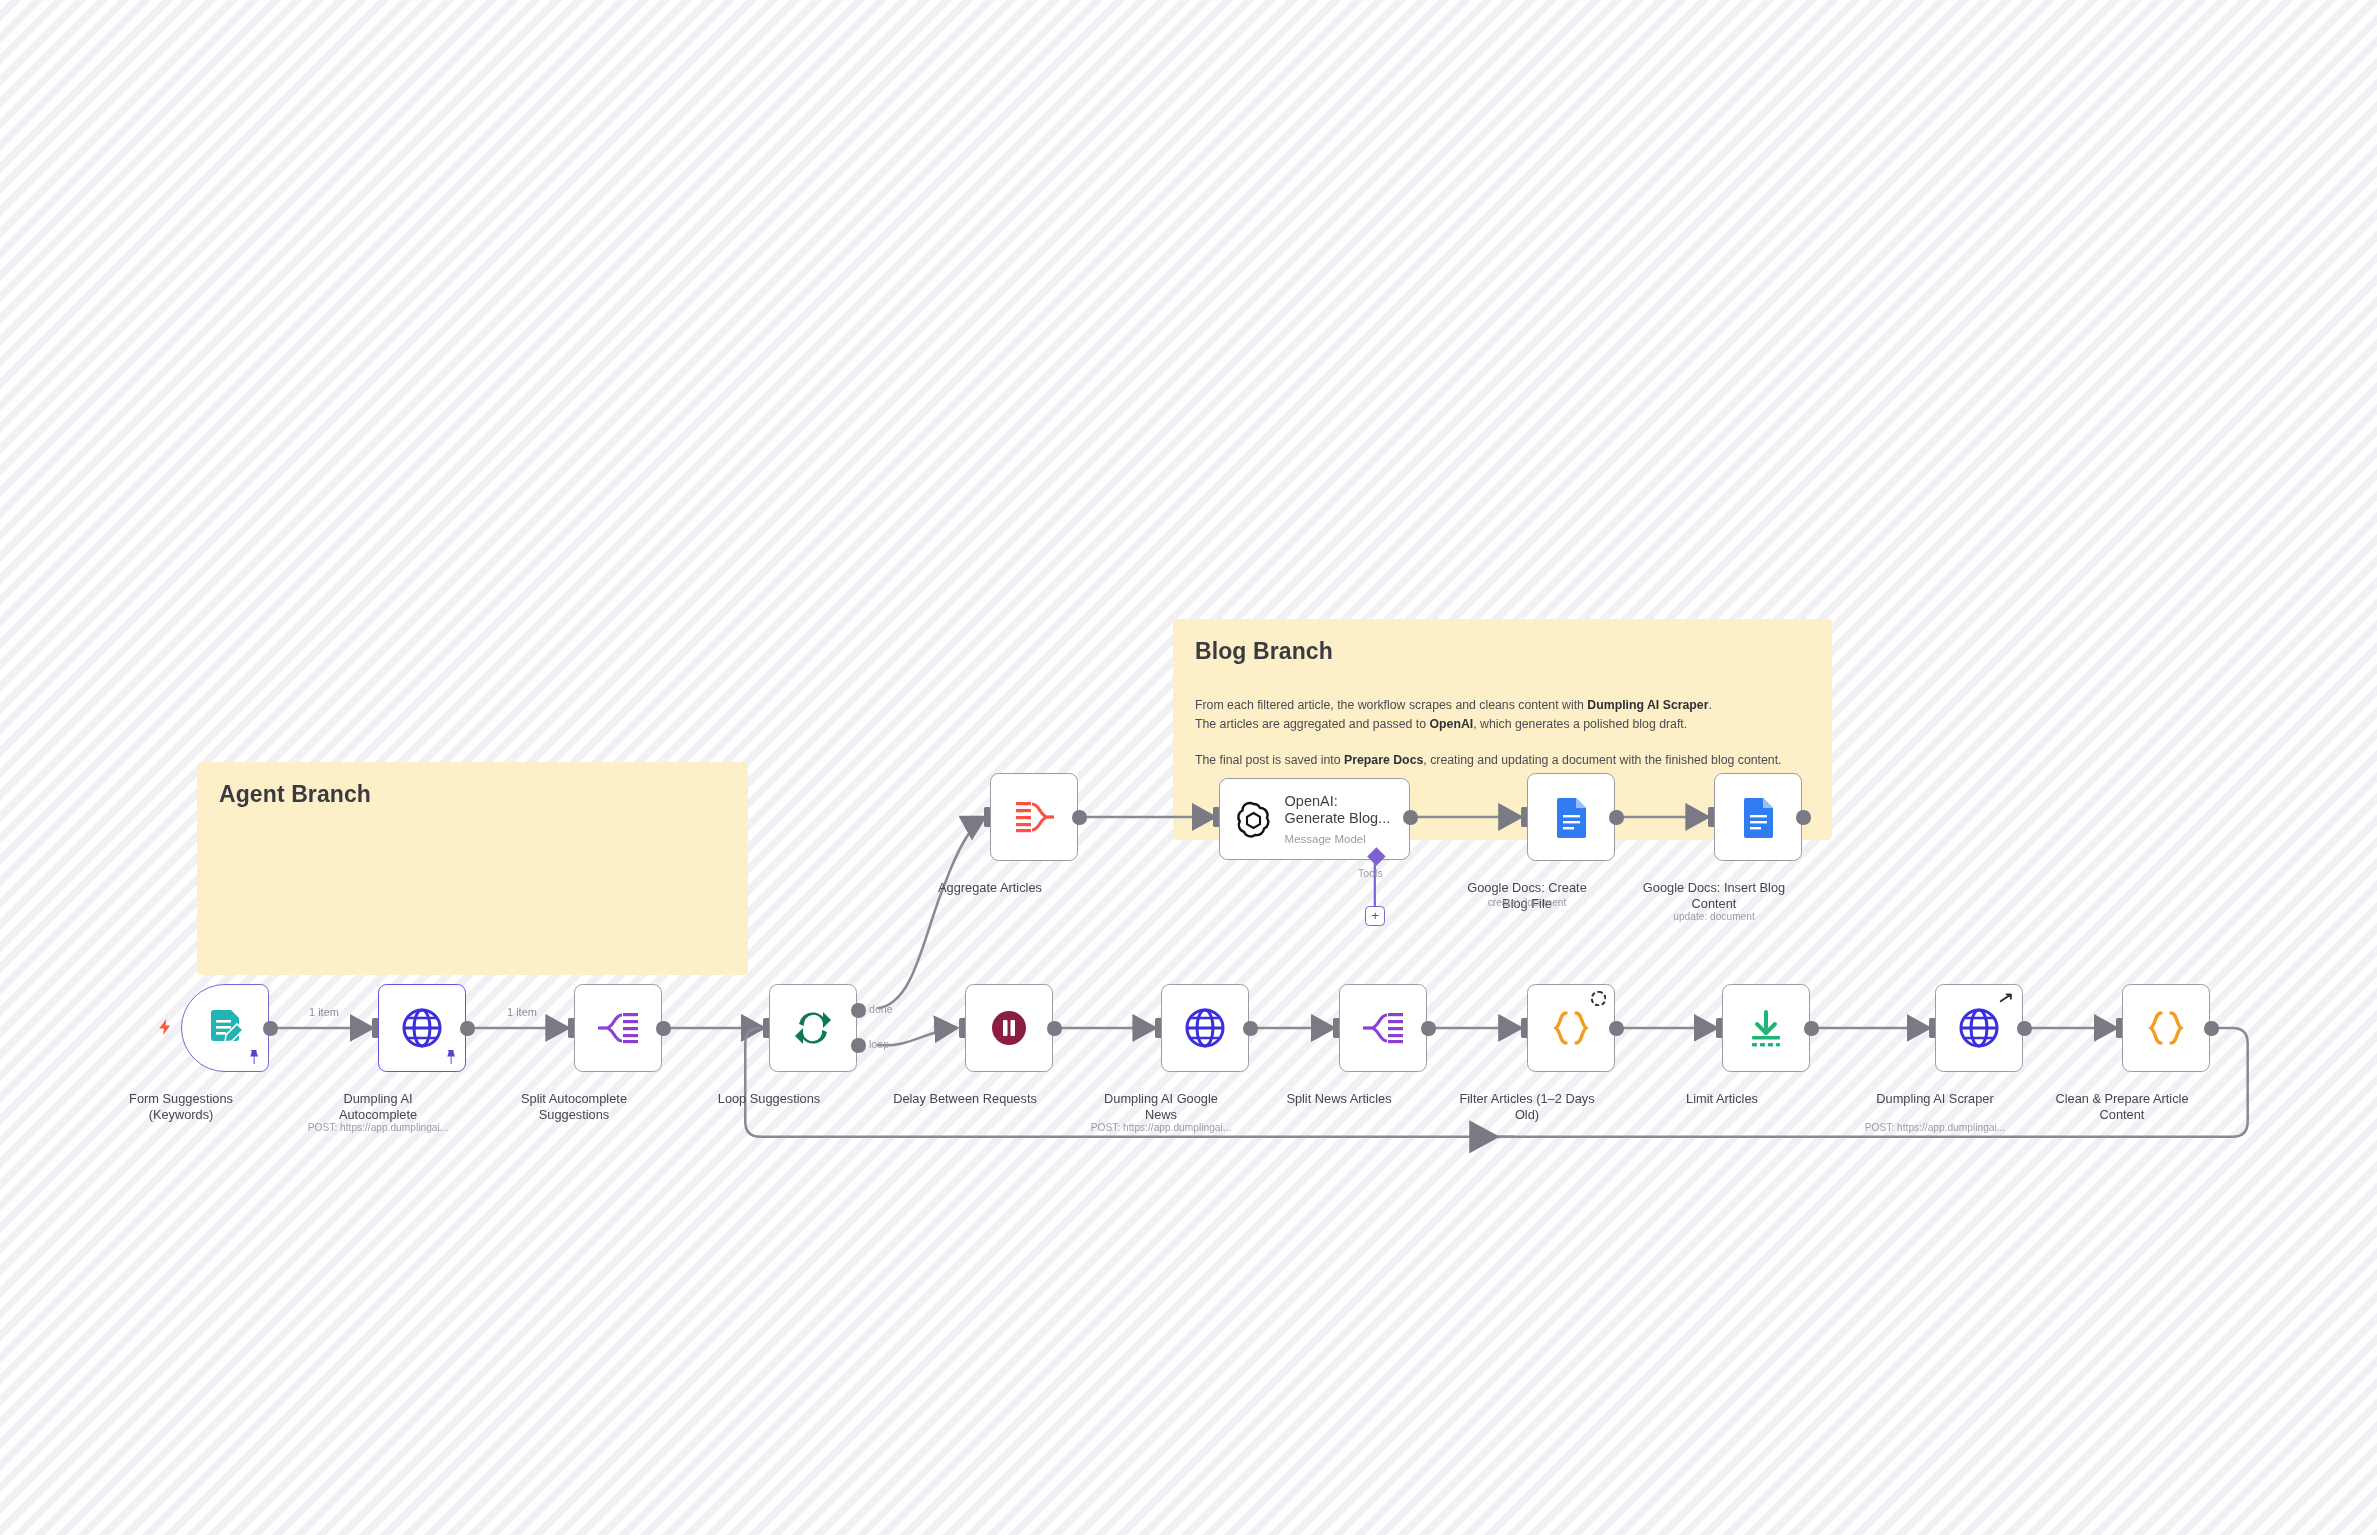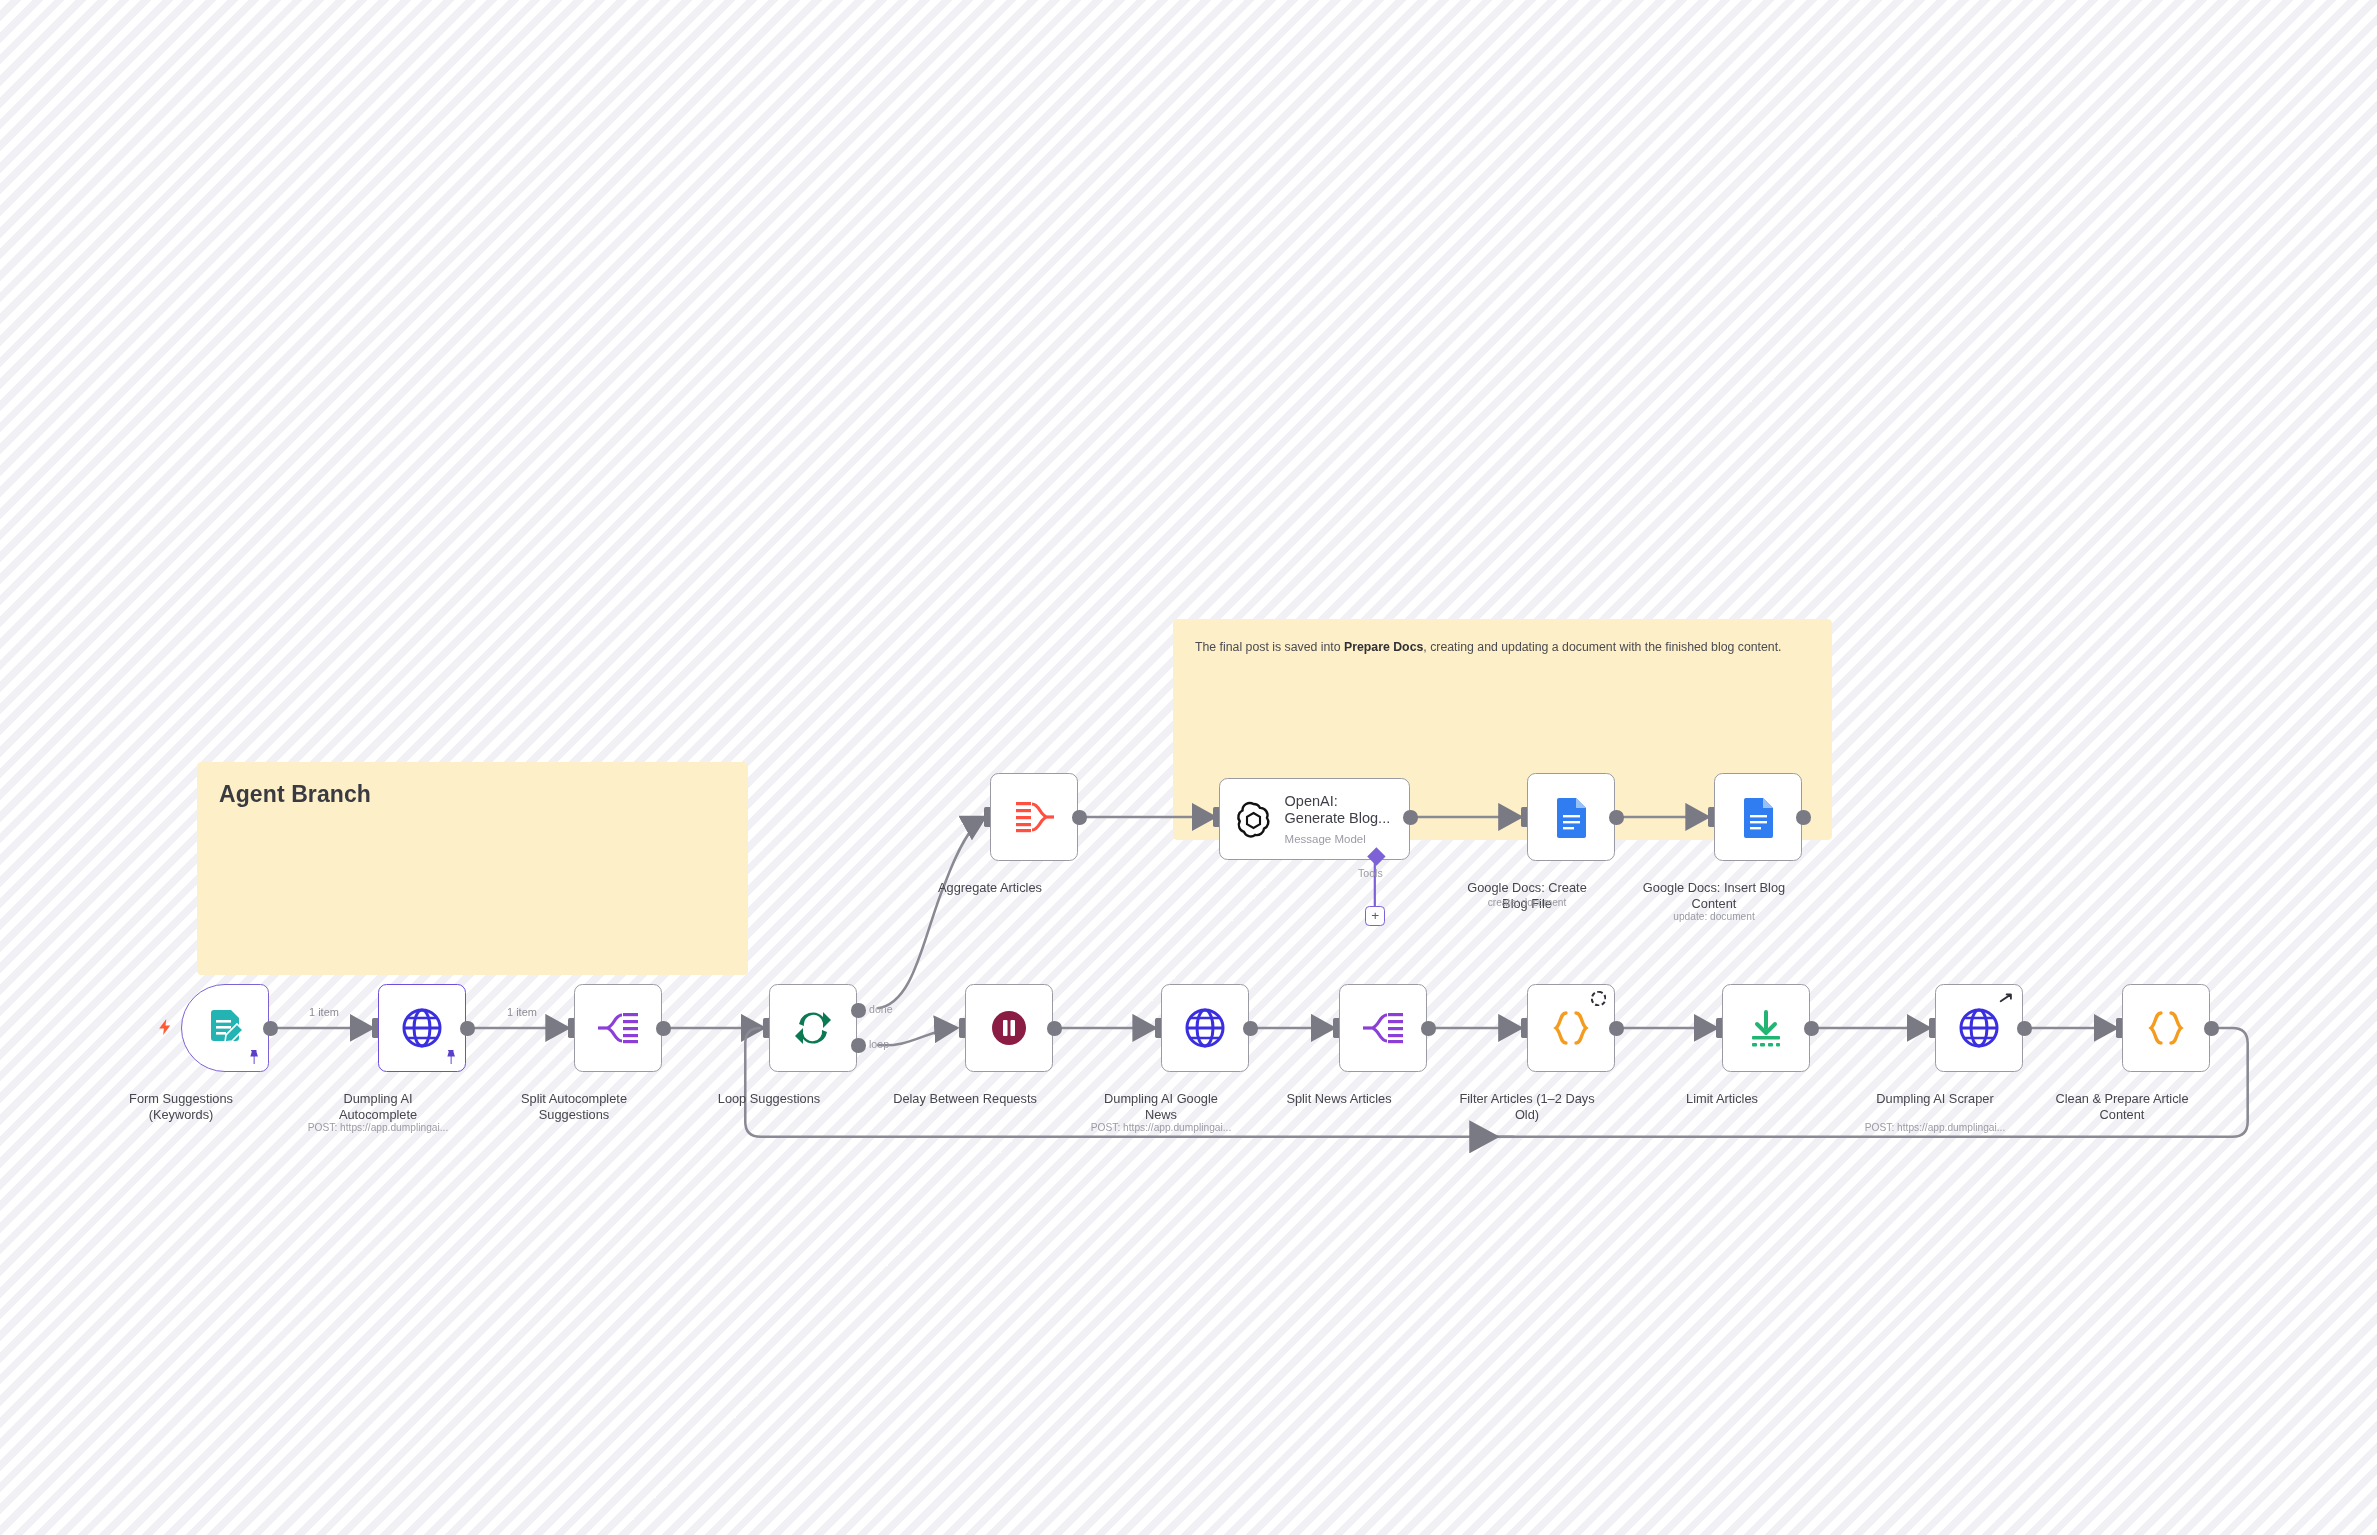--- a/index.html
+++ b/index.html
@@ -156,20 +156,22 @@
 </head>
 <body>
 
 <div id="canvas">
 
   <div class="sticky" style="left:197px; top:762px; width:551px; height:213px;">
     <h2>Agent Branch</h2>
   </div>
 
   <div class="sticky" style="left:1173px; top:619px; width:659px; height:221px;">
+    <h2>Blog Branch</h2>
+    <p>From each filtered article, the workflow scrapes and cleans content with <b>Dumpling AI Scraper</b>.<br>The articles are aggregated and passed to <b>OpenAI</b>, which generates a polished blog draft.</p>
     <p>The final post is saved into <b>Prepare Docs</b>, creating and updating a document with the finished blog content.</p>
   </div>
 
   <svg id="wires" viewBox="0 0 2794 1805" width="2377" height="1536">
     <defs>
       <marker id="ah" markerWidth="11" markerHeight="11" refX="9" refY="5.5" orient="auto">
         <path d="M0,0 L10,5.5 L0,11 z" fill="#7a7a85"></path>
       </marker>
       <marker id="ahl" markerWidth="13" markerHeight="13" refX="6" refY="6.5" orient="auto">
         <path d="M12,0 L0,6.5 L12,13 z" fill="#7a7a85"></path>

